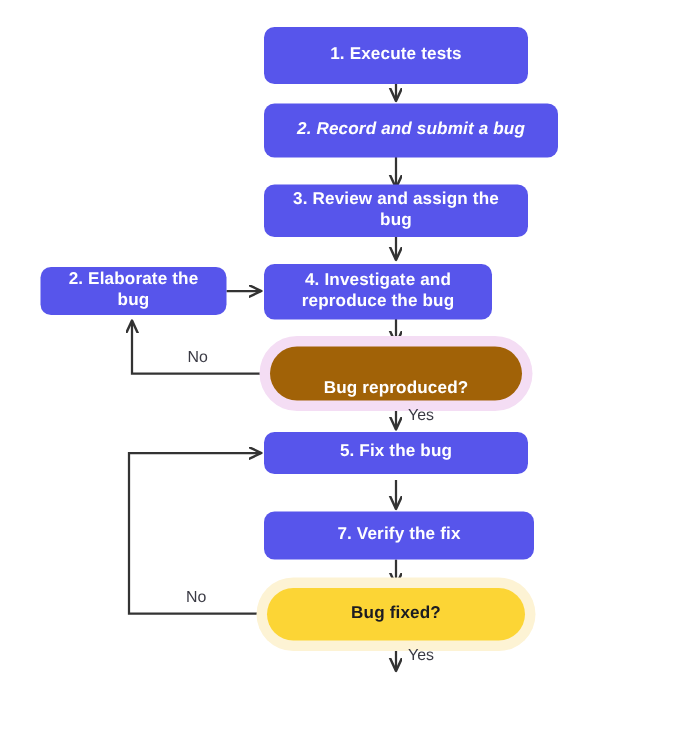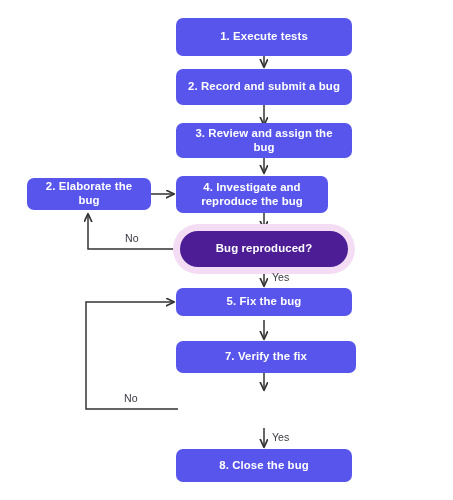--- a/index.html
+++ b/index.html
@@ -38,27 +38,28 @@
   }
   .node-process {
     background: #5755EB;
     color: #ffffff;
     border-radius: 7px;
     font-size: 11.4px;
     font-weight: bold;
     padding: 0 10px;
   }
   .node-decision-magenta {
-    background: #4c1d95;
+    background: #a16207;
     color: #ffffff;
     border-radius: 999px;
     font-size: 11.4px;
     font-weight: bold;
     padding: 0 14px;
     box-shadow: 0 0 0 7px #F4DDF4;
+    align-items: flex-end;
   }
   .node-decision-yellow {
     background: #FCD535;
     color: #1c1c22;
     border-radius: 999px;
     font-size: 11.4px;
     font-weight: bold;
     padding: 0 14px;
     box-shadow: 0 0 0 7px #FDF3D4;
   }
@@ -93,21 +94,21 @@
       <path d="M151,194 L174,194"></path>
       <path d="M180,249 L88,249 L88,214"></path>
       <path d="M178,409 L86,409 L86,302 L174,302"></path>
     </g>
   </svg>
 
   <div class="node node-process" style="left:176px; top:18px; width:176px; height:38px;">
     <span>1. Execute tests</span>
   </div>
 
-  <div class="node node-process" style="left:176px; top:69px; width:176px; height:36px;">
+  <div class="node node-process" style="left:176px; top:69px; width:196px; height:36px;font-style:italic;">
     <span>2. Record and submit a bug</span>
   </div>
 
   <div class="node node-process" style="left:176px; top:123px; width:176px; height:35px;">
     <span>3. Review and assign the bug</span>
   </div>
 
   <div class="node node-process" style="left:176px; top:176px; width:152px; height:37px;">
     <span>4. Investigate and reproduce the bug</span>
   </div>
@@ -121,24 +122,24 @@
   </div>
 
   <div class="node node-process" style="left:176px; top:288px; width:176px; height:28px;">
     <span>5. Fix the bug</span>
   </div>
 
   <div class="node node-process" style="left:176px; top:341px; width:180px; height:32px;">
     <span>7. Verify the fix</span>
   </div>
 
+  <div class="node node-decision-yellow" style="left:178px; top:392px; width:172px; height:35px;">
+    <span>Bug fixed?</span>
+  </div>
 
-  <div class="node node-process" style="left:176px; top:449px; width:176px; height:33px;">
-    <span>8. Close the bug</span>
-  </div>
 
   <div class="edge-label" style="left:125px; top:232px;">No</div>
 
   <div class="edge-label" style="left:272px; top:271px;">Yes</div>
 
   <div class="edge-label" style="left:124px; top:392px;">No</div>
 
   <div class="edge-label" style="left:272px; top:431px;">Yes</div>
 
 </div>

